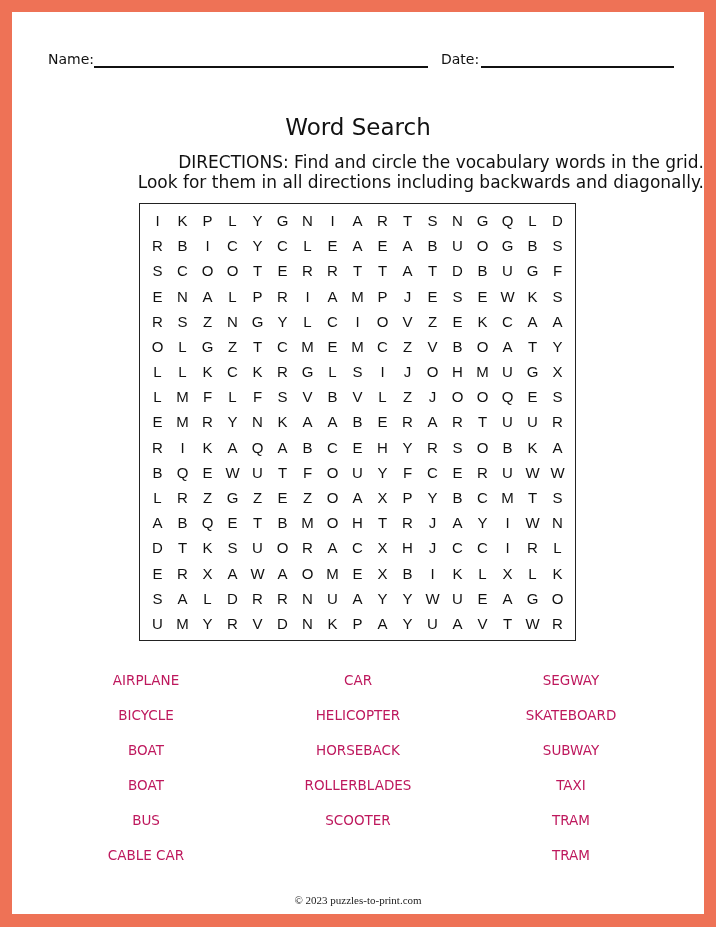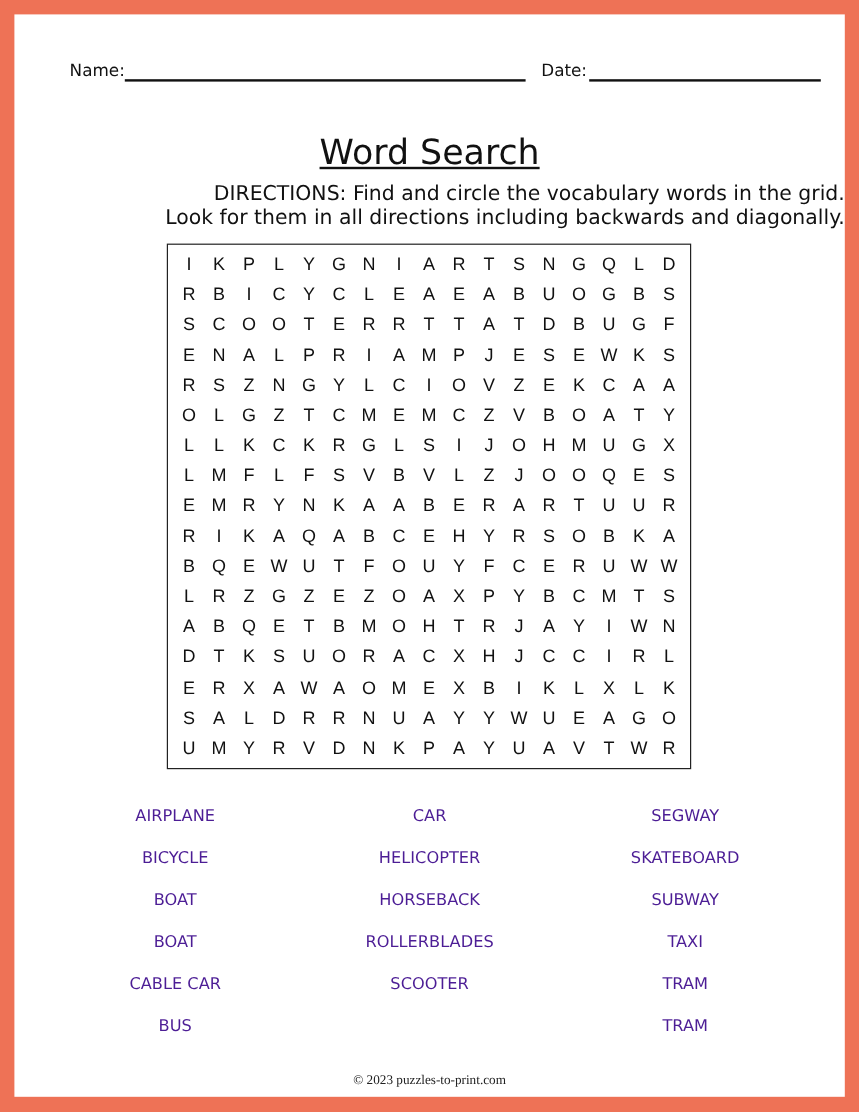--- a/index.html
+++ b/index.html
@@ -11,21 +11,21 @@
       color: #111;
     }
     .page {
       position: absolute;
       left: 12px; top: 12px;
       width: 692px; height: 902px;
       background: #ffffff;
     }
     .header-row {
       position: absolute;
-      top: 37px; left: 46px;
+      top: 37px; left: 36px;
       width: 640px;
       height: 24px;
       font-size: 14px;
       font-family: "DejaVu Sans", sans-serif;
       text-align: center;
     }
     .hdr-label { position: absolute; top: 0; line-height: 20px; }
     .hdr-line { position: absolute; top: 17px; height: 1.5px; background: #111; }
     .name-label { left: 0; }
     .name-line { left: 46px; width: 334px; }
@@ -40,23 +40,22 @@
       font-weight: bold;
       font-size: 38px;
       letter-spacing: 0px;
       line-height: 48px;
     }
     .subtitle {
       position: absolute;
       top: 100px; left: 0; width: 692px;
       text-align: center;
       font-family: "DejaVu Sans", sans-serif;
-      font-size: 29px;
+      font-size: 23px;
       line-height: 30px;
-      text-decoration: underline;
     }
     .directions {
       position: absolute;
       top: 140px; left: 0; width: 692px;
       text-align: right;
       font-family: "DejaVu Sans", sans-serif;
       font-size: 17px;
       line-height: 20px;
     }
     .grid-box {
@@ -87,21 +86,21 @@
       text-align: center;
     }
     .word-col.c0 { left: 34px; }
     .word-col.c1 { left: 246px; }
     .word-col.c2 { left: 459px; }
     .word {
       height: 35px;
       line-height: 22px;
       font-family: "DejaVu Sans", sans-serif;
       font-size: 13.5px;
-      color: #4c1d95;
+      color: #be185d;
     }
     .footer {
       position: absolute;
       top: 882px; left: 0; width: 692px;
       text-align: center;
       font-family: "Liberation Serif", serif;
       font-size: 11px;
       color: #222;
     }
   </style>
@@ -415,22 +414,22 @@
       <div class="cell">W</div>
       <div class="cell">R</div>
     </div>
 
   <div class="word-list">
     <div class="word-col c0">
       <div class="word">AIRPLANE</div>
       <div class="word">BICYCLE</div>
       <div class="word">BOAT</div>
       <div class="word">BOAT</div>
+      <div class="word">BUS</div>
       <div class="word">CABLE CAR</div>
-      <div class="word">BUS</div>
     </div>
     <div class="word-col c1">
       <div class="word">CAR</div>
       <div class="word">HELICOPTER</div>
       <div class="word">HORSEBACK</div>
       <div class="word">ROLLERBLADES</div>
       <div class="word">SCOOTER</div>
     </div>
     <div class="word-col c2">
       <div class="word">SEGWAY</div>

